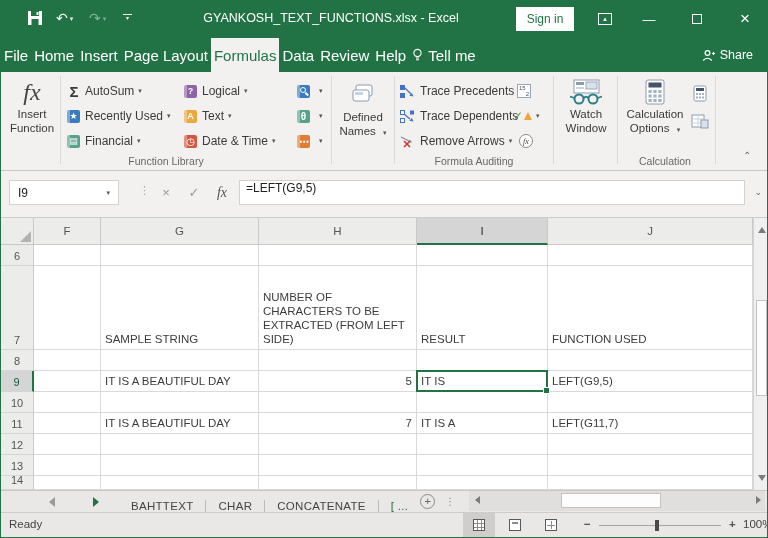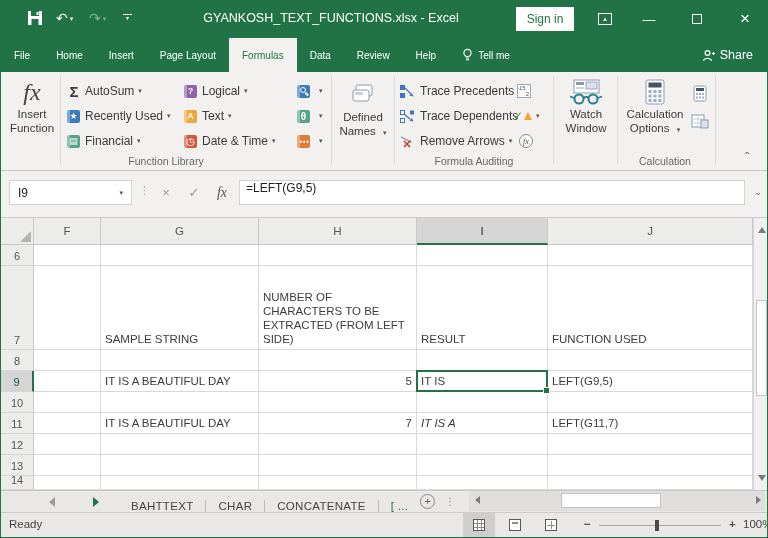--- a/index.html
+++ b/index.html
@@ -15,21 +15,21 @@
   .qat-more{position:absolute;top:14px;width:9px;border-top:1.5px solid #fff;font-size:6px;color:#fff;text-align:center;line-height:7px}
   .doc-title{position:absolute;left:180px;top:11px;width:300px;text-align:center;font-size:12.5px;white-space:nowrap}
   .signin{position:absolute;left:515px;top:7px;width:58px;height:24px;background:#fff;color:#217346;
           font-size:12px;display:flex;align-items:center;justify-content:center}
   .win-ctl{position:absolute;top:0;height:38px;width:40px;display:flex;align-items:center;justify-content:center;color:#fff;font-size:13px}
   .ribbon-disp{width:14px;height:12px;border:1px solid #fff;font-size:7px;line-height:10px;text-align:center}
   .max-glyph{width:10px;height:10px;border:1px solid #fff}
 
   
   .rtabs{position:absolute;left:0;top:38px;width:100%;height:34px;background:#217346;display:flex;align-items:stretch}
-  .rtab{color:#fff;font-size:10px;display:flex;align-items:center;padding:0 13px;white-space:nowrap}
+  .rtab{color:#fff;font-size:15px;display:flex;align-items:center;padding:0 3px;white-space:nowrap}
   .rtab.active{background:#f2f1ef;color:#217346}
   .rtab .bulb{margin-right:5px}
   .spacer{flex:1}
   .share-tab{color:#fff;font-size:12.5px;display:flex;align-items:center;padding:0 14px;gap:5px}
 
   
   .ribbon{position:absolute;left:0;top:72px;width:100%;height:99px;background:#f2f1ef;border-bottom:1px solid #c9c6c4;font-size:12px;color:#3b3b3b}
   .vsep{position:absolute;top:4px;height:88px;width:1px;background:#dcd9d6}
   .grp-label{position:absolute;bottom:3px;font-size:10.5px;color:#6a6864;text-align:center}
   .bigbtn{position:absolute;top:5px;display:flex;flex-direction:column;align-items:center;text-align:center;line-height:14px;font-size:11.5px}
@@ -54,21 +54,21 @@
   .sf-icon u{position:absolute;left:1px;top:0;text-decoration:none}
   .sf-icon s{position:absolute;right:1px;bottom:0;text-decoration:none}
   .check{color:#3f9b49;font-size:12px;font-weight:bold}
   .warn-tri{width:0;height:0;border-left:4px solid transparent;border-right:4px solid transparent;border-bottom:8px solid #f2a33a;margin-left:1px}
   .eval-icn{width:14px;height:14px;border:1px solid #8a8a8a;border-radius:50%;font:italic 8px "Liberation Serif","DejaVu Serif",serif;
             color:#444;display:inline-flex;align-items:center;justify-content:center;background:#fff}
   .chevron-up{position:absolute;left:742px;top:78px;font-size:10px;color:#6a6864}
 
   
   .fbar{position:absolute;left:0;top:171px;width:100%;height:47px;background:#f2f1ef;border-bottom:1px solid #cfcdca}
-  .namebox{position:absolute;left:8px;top:9px;width:123px;height:25px;background:#fff;border:1px solid #d4d2cf;
+  .namebox{position:absolute;left:8px;top:9px;width:110px;height:25px;background:#fff;border:1px solid #d4d2cf;
            font-size:12px;color:#222;display:flex;align-items:center;padding:0 8px}
   .namebox .dd{margin-left:auto}
   .fbtn{position:absolute;top:9px;height:25px;width:26px;display:flex;align-items:center;justify-content:center;color:#9a9a9a;font-size:13px}
   .fx-small{font:italic 14px "Liberation Serif","DejaVu Serif",serif;color:#555}
   .dots3{position:absolute;left:138px;top:13px;color:#a8a6a3;font-size:11px;letter-spacing:0}
   .f-input{position:absolute;left:238px;top:9px;width:506px;height:25px;background:#fff;border:1px solid #d4d2cf;
            font-size:12px;color:#222;display:flex;align-items:flex-start;padding:0 6px}
   .f-exp{position:absolute;right:5px;top:16px;font-size:9px;color:#6a6864}
 
   
@@ -431,21 +431,21 @@
       <div class="cell" style="width: 158px;"></div>
       <div class="cell num" style="width: 158px;"></div>
       <div class="cell" style="width: 131px;"></div>
       <div class="cell" style="width: 205px;"></div>
     </div>
     <div class="g-row" style="height: 21px;">
       <div class="rh">11</div>
       <div class="cell" style="width: 67px;"></div>
       <div class="cell" style="width: 158px;">IT IS A BEAUTIFUL DAY</div>
       <div class="cell num" style="width: 158px;">7</div>
-      <div class="cell" style="width: 131px; font-style: italic;">IT IS A</div>
+      <div class="cell" style="width: 131px;">IT IS A</div>
       <div class="cell" style="width: 205px;">LEFT(G11,7)</div>
     </div>
     <div class="g-row" style="height: 21px;">
       <div class="rh">12</div>
       <div class="cell" style="width: 67px;"></div>
       <div class="cell" style="width: 158px;"></div>
       <div class="cell num" style="width: 158px;"></div>
       <div class="cell" style="width: 131px;"></div>
       <div class="cell" style="width: 205px;"></div>
     </div>

